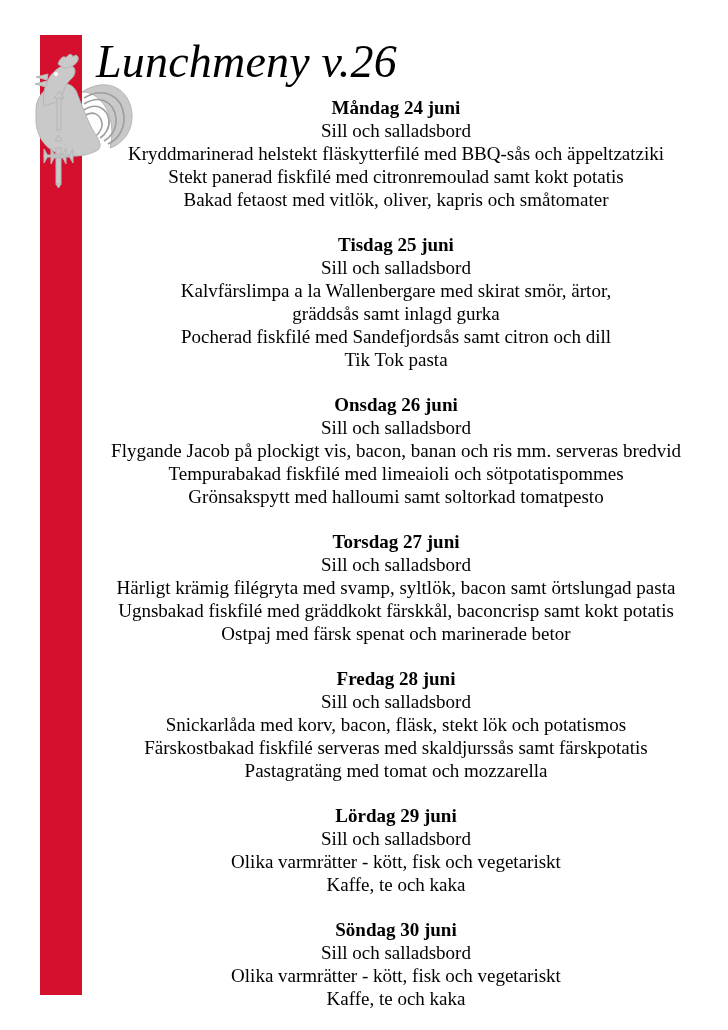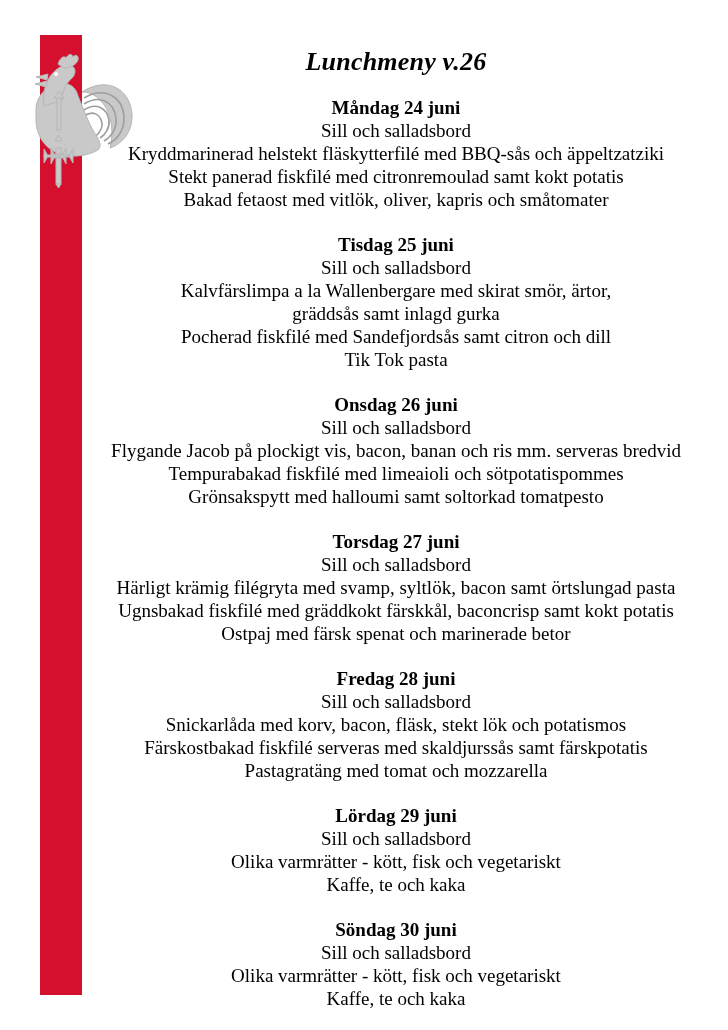--- a/index.html
+++ b/index.html
@@ -34,23 +34,22 @@
     pointer-events: none;
   }
   #brand-emblem svg { display: block; width: 122px; height: 152px; }
 
   
   #menu-title {
     position: absolute;
     left: 96px;
     top: 40px;
     width: 600px;
-    text-align: center;
-    font-size: 26px;
-    font-weight: bold;
+    font-size: 46px;
+    font-weight: normal;
     font-style: italic;
     letter-spacing: 0.2px;
     line-height: 44px;
     white-space: nowrap;
   }
 
   
   #menu-body {
     position: absolute;
     left: 46px;

